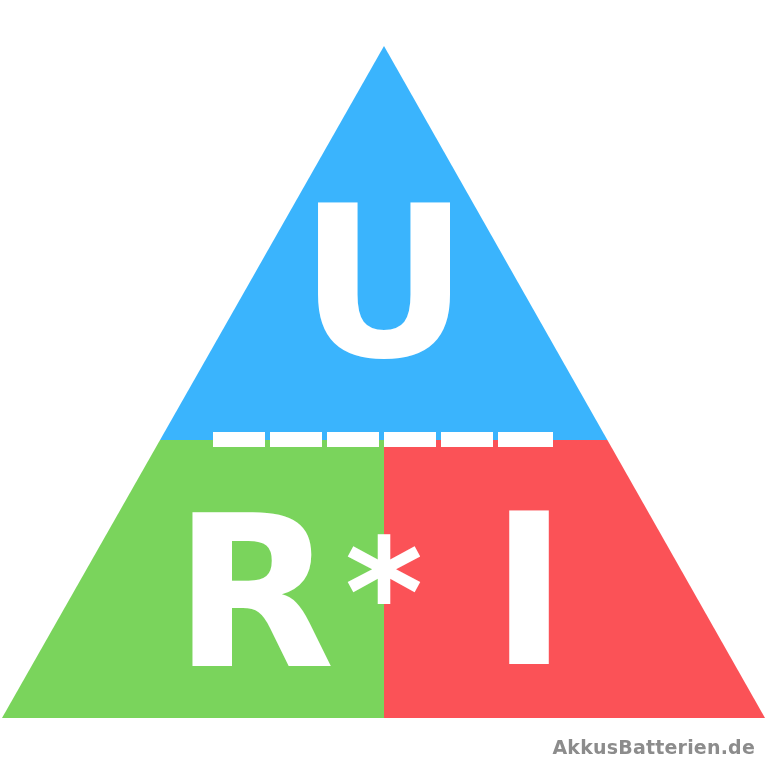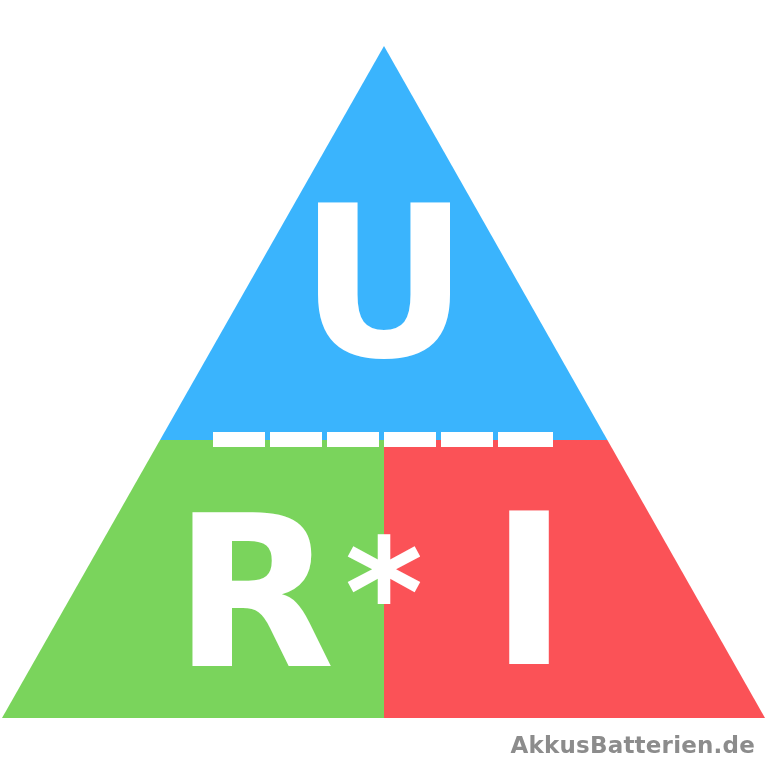--- a/index.html
+++ b/index.html
@@ -46,21 +46,21 @@
   }
 
   
   .watermark {
     position: absolute;
     right: 13px;
     bottom: 11px;
     color: #8c8c8c;
     font-family: "DejaVu Sans", sans-serif;
     font-weight: bold;
-    font-size: 23px;
+    font-size: 19px;
     letter-spacing: 0.2px;
     white-space: nowrap;
     line-height: 1;
     user-select: none;
   }
 </style>
 </head>
 <body>
 
 <div id="stage">

